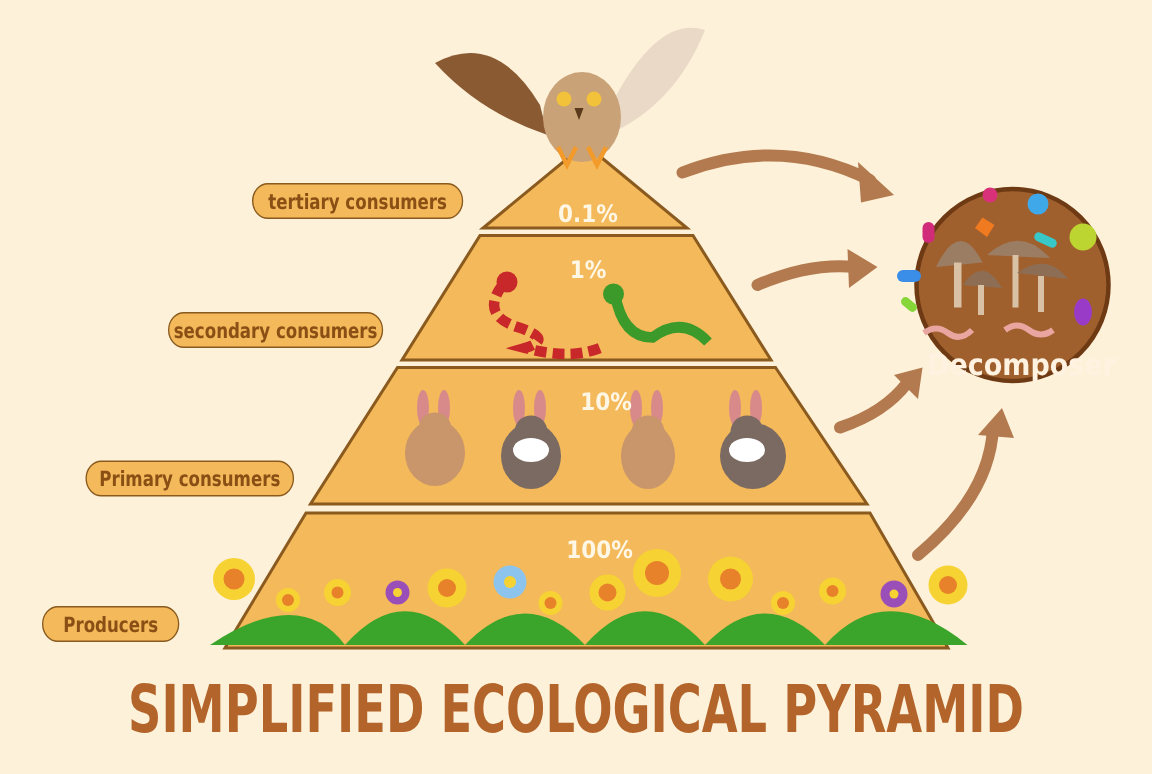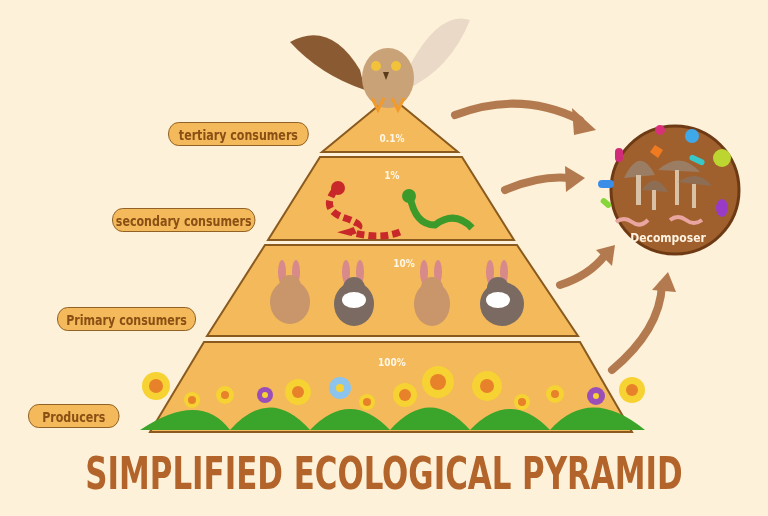--- a/index.html
+++ b/index.html
@@ -1,21 +1,21 @@
 <!DOCTYPE html>
 <html><head>
 <meta charset="utf-8">
 <style>
   html,body{margin:0;padding:0;}
   body{width:768px;height:516px;background:#fdf1d9;position:relative;overflow:hidden;font-family:"DejaVu Sans Condensed","DejaVu Sans",sans-serif;}
   svg.main{position:absolute;left:0;top:0;}
   .pill{position:absolute;height:24px;border:1.5px solid #8a5a1e;border-radius:13px;background:#f3b95a;color:#8a4f14;font-weight:bold;font-size:14px;line-height:24px;text-align:center;box-sizing:border-box;transform:scaleX(0.88);transform-origin:left center;white-space:nowrap;}
-  .pct{position:absolute;color:#fff7e6;font-weight:bold;font-size:10px;text-align:center;width:60px;}
+  .pct{position:absolute;color:#fff7e6;font-weight:bold;font-size:16px;text-align:center;width:60px;}
   .title{position:absolute;left:0;top:448px;width:768px;text-align:center;color:#b3642a;font-weight:bold;font-size:44px;letter-spacing:0px;transform:scaleX(0.78);transform-origin:center;}
-  .decomp-label{position:absolute;left:618px;top:231px;width:100px;text-align:center;color:#fff2e0;font-weight:bold;font-size:12px;}
+  .decomp-label{position:absolute;left:618px;top:231px;width:100px;text-align:center;color:#fff2e0;font-weight:bold;font-size:20px;}
 </style>
 </head>
 <body>
 
 <svg class="main" width="768" height="516" viewBox="0 0 768 516">
 
   <polygon points="390,96 458,152 322,152" fill="#f3b95a" stroke="#8a5a1e" stroke-width="2"></polygon>
   <polygon points="320,157 462,157 514,240 268,240" fill="#f3b95a" stroke="#8a5a1e" stroke-width="2"></polygon>
   <polygon points="265,245 517,245 578,336 207,336" fill="#f3b95a" stroke="#8a5a1e" stroke-width="2"></polygon>
   <polygon points="204,342 580,342 632,432 150,432" fill="#f3b95a" stroke="#8a5a1e" stroke-width="2"></polygon>
@@ -173,17 +173,17 @@
 </svg>
 
 <div class="pill" style="left:168px;top:122px;width:160px;">tertiary  consumers</div>
 <div class="pill" style="left:112px;top:208px;width:163px;">secondary consumers</div>
 <div class="pill" style="left:57px;top:307px;width:158px;">Primary consumers</div>
 <div class="pill" style="left:28px;top:404px;width:104px;">Producers</div>
 
 <div class="pct" style="left:362px;top:133px;">0.1%</div>
 <div class="pct" style="left:362px;top:170px;">1%</div>
 <div class="pct" style="left:374px;top:258px;">10%</div>
-<div class="pct" style="left:362px;top:357px;">100%</div>
+<div class="pct" style="left:362px;top:357px;text-align:right;">100%</div>
 
 <div class="decomp-label">Decomposer</div>
 
 <div class="title">SIMPLIFIED ECOLOGICAL PYRAMID</div>
 
 </body></html>

